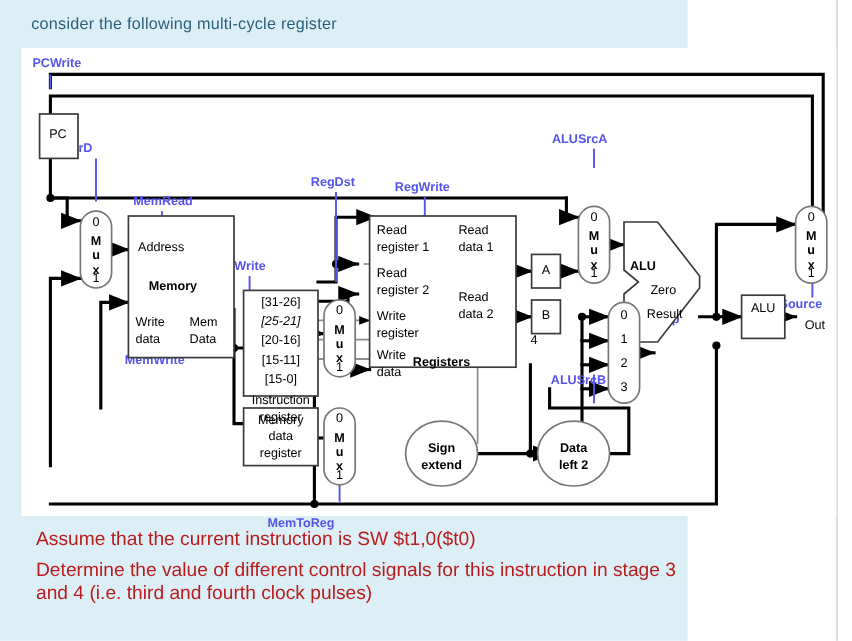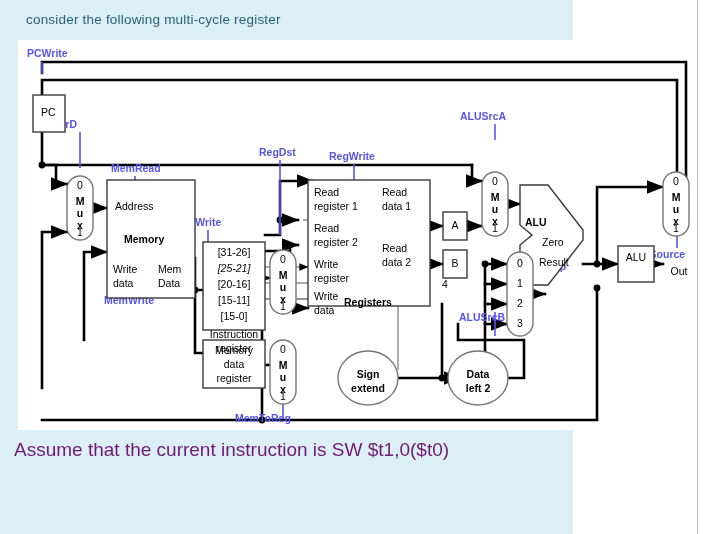--- a/index.html
+++ b/index.html
@@ -16,21 +16,21 @@
   .bluepanel{position:absolute;background:#ddeff6;}
   #title-panel{left:18px;top:0px;width:555px;height:40px;}
   #left-strip{left:0px;top:0px;width:18px;height:534px;background:#ddeff6;}
   #bottom-panel{left:18px;top:430px;width:555px;height:104px;}
   #title-text{
     position:absolute;left:26px;top:12px;width:540px;
     font-size:13.5px;color:#28607a;letter-spacing:.2px;
     font-family:"Liberation Sans", sans-serif;
   }
   .bottom-line{
-    position:absolute;left:14px;font-size:19px;color:#701a75;
+    position:absolute;left:30px;font-size:16px;color:#b91c1c;
     line-height:19px;width:535px;
   }
   #bl1{top:440px;}
   #bl2{top:466px;}
 
   
   #diagram{position:absolute;left:18px;top:40px;width:679px;height:390px;background:#fff;}
   #diagram svg{position:absolute;left:0;top:0;}
 
   .sig{
@@ -48,20 +48,21 @@
 <body>
 
 <div id="slide">
 
   <div id="left-strip" class="bluepanel"></div>
   <div id="title-panel" class="bluepanel"></div>
   <div id="title-text">consider the following multi-cycle register</div>
 
   <div id="bottom-panel" class="bluepanel"></div>
   <div id="bl1" class="bottom-line">Assume that the current instruction is  SW $t1,0($t0)</div>
+  <div id="bl2" class="bottom-line">Determine the value of different control signals  for this instruction in stage 3 and 4 (i.e. third  and fourth clock pulses)</div>
 
   <div id="diagram">
 
     <svg width="679" height="390" viewBox="0 0 679 390">
       <defs>
         <marker id="ah" markerWidth="7" markerHeight="7" refX="6.2" refY="2.6" orient="auto">
           <path d="M0,0 L6.6,2.6 L0,5.2 z" fill="#000"></path>
         </marker>
         <marker id="ahg" markerWidth="7" markerHeight="7" refX="6.2" refY="2.6" orient="auto">
           <path d="M0,0 L6.6,2.6 L0,5.2 z" fill="#000"></path>
@@ -158,21 +159,21 @@
     <div class="sig" style="left:38px;top:78px;">IorD</div>
     <div class="sig" style="left:93px;top:122px;">MemRead</div>
     <div class="sig" style="left:86px;top:254px;">MemWrite</div>
     <div class="sig" style="left:167px;top:176px;">IRWrite</div>
     <div class="sig" style="left:241px;top:106px;">RegDst</div>
     <div class="sig" style="left:311px;top:110px;">RegWrite</div>
     <div class="sig" style="left:442px;top:70px;">ALUSrcA</div>
     <div class="sig" style="left:441px;top:271px;">ALUSrcB</div>
     <div class="sig" style="left:512px;top:220px;">ALUOp</div>
     <div class="sig" style="left:617px;top:208px;">PCSource</div>
-    <div class="sig" style="left:205px;top:372px;margin-left:12px;">MemToReg</div>
+    <div class="sig" style="left:205px;top:390px;">MemToReg</div>
 
     <svg width="679" height="390" viewBox="0 0 679 390" style="pointer-events:none">
       <g stroke="#5555ee" stroke-width="1.6">
         <line x1="24" y1="22" x2="24" y2="34"></line>
         <line x1="62" y1="92" x2="62" y2="128"></line>
         <line x1="117" y1="136" x2="117" y2="152"></line>
         <line x1="117" y1="240" x2="117" y2="252"></line>
         <line x1="190" y1="190" x2="190" y2="202"></line>
         <line x1="262" y1="120" x2="262" y2="195"></line>
         <line x1="336" y1="124" x2="336" y2="142"></line>

